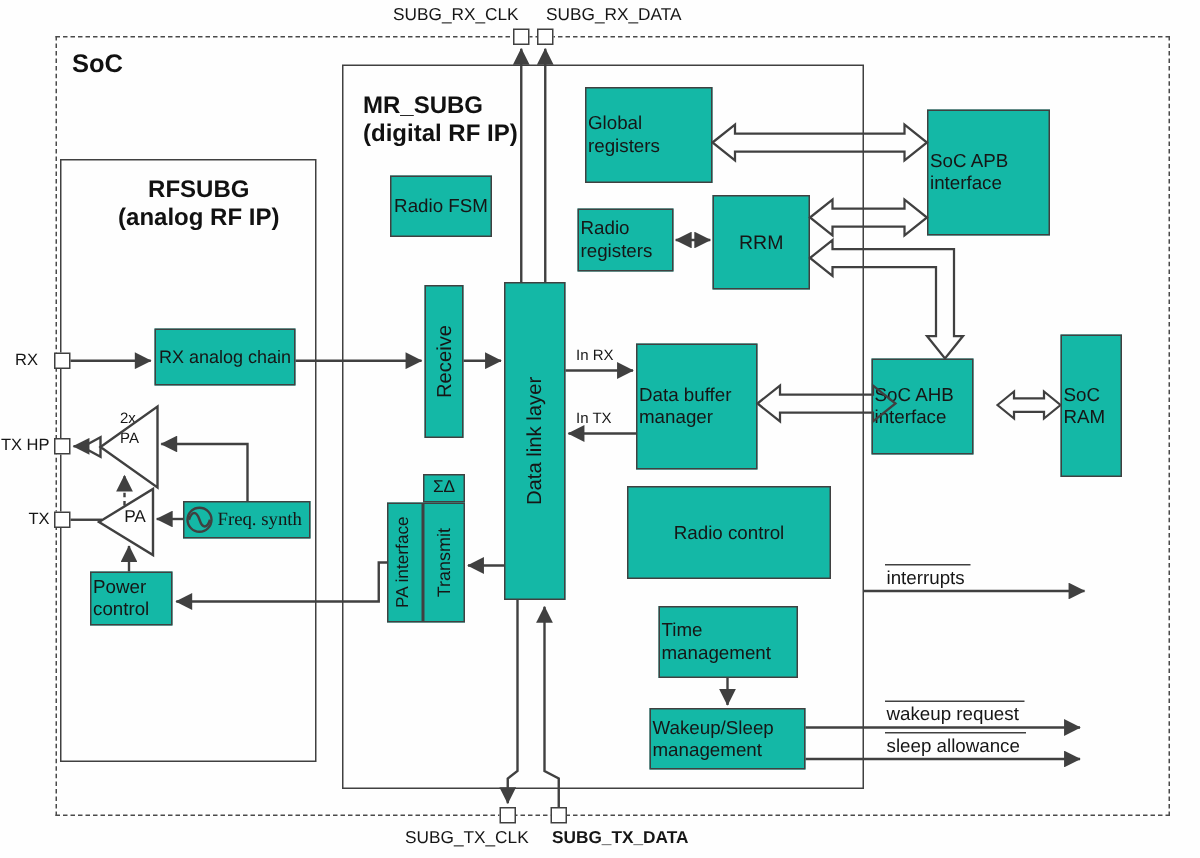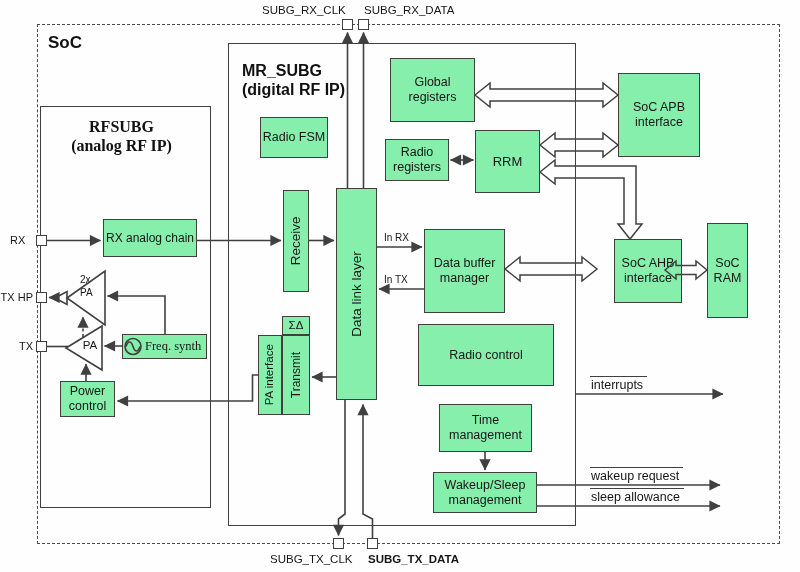--- a/index.html
+++ b/index.html
@@ -7,22 +7,22 @@
     position:relative;width:800px;height:572px;background:#fefefe;
     font-family:"Liberation Sans",sans-serif;color:#161616;overflow:hidden;
   }
   .dashed-border{
     position:absolute;border:1.6px dashed #4a4a4a;box-sizing:border-box;background:transparent;
   }
   .bigbox{
     position:absolute;border:1.7px solid #404040;box-sizing:border-box;background:transparent;
   }
   .box{
-    position:absolute;border:1.5px solid #404040;box-sizing:border-box;background:#86efac;
-    display:flex;align-items:center;justify-content:center;text-align:center;
+    position:absolute;border:1.5px solid #404040;box-sizing:border-box;background:#14b8a6;
+    display:flex;align-items:center;justify-content:center;
     font-size:12.5px;line-height:1.18;color:#161616;padding:1px;
   }
   .nowrap{white-space:nowrap;}
   .vbox span{transform:rotate(-90deg);white-space:nowrap;display:block;}
   .btitle{position:absolute;font-weight:bold;color:#111;font-size:16px;line-height:19px;}
   .pin{
     position:absolute;width:11px;height:11px;background:#fff;
     border:1.6px solid #404040;box-sizing:border-box;
   }
   .pinlabel{position:absolute;font-size:11px;color:#161616;white-space:nowrap;}
@@ -36,21 +36,21 @@
 </style>
 </head>
 <body>
 
 <div id="canvas">
 
   <div class="dashed-border" style="left:37px;top:24px;width:743px;height:520px;"></div>
   <div class="btitle" style="left:48px;top:33px;font-size:17px;">SoC</div>
 
   <div class="bigbox" style="left:40px;top:106px;width:171px;height:402px;"></div>
-  <div class="btitle" style="left:37px;top:117px;width:169px;text-align:center;font-family:Liberation Serif, serif;">
+  <div class="btitle" style="left:48px;top:117px;width:169px;text-align:center;">
     <div>RFSUBG</div>
     <div>(analog RF IP)</div>
   </div>
 
   <div class="bigbox" style="left:228px;top:43px;width:348px;height:483px;border-width:1.5px;"></div>
   <div class="btitle" style="left:242px;top:61px;">
     <div>MR_SUBG</div>
     <div>(digital RF IP)</div>
   </div>
 
@@ -80,21 +80,21 @@
   </div>
   <div class="box" style="left:390px;top:58px;width:85px;height:64px;">Global registers</div>
   <div class="box" style="left:385px;top:139px;width:64px;height:42px;">Radio registers</div>
   <div class="box nowrap" style="left:475px;top:130px;width:65px;height:63px;font-size:13px;">RRM</div>
   <div class="box" style="left:424px;top:229px;width:81px;height:84px;">Data buffer manager</div>
   <div class="box nowrap" style="left:418px;top:324px;width:136px;height:62px;">Radio control</div>
   <div class="box" style="left:439px;top:404px;width:93px;height:48px;">Time management</div>
   <div class="box" style="left:433px;top:472px;width:104px;height:41px;">Wakeup/Sleep management</div>
 
   <div class="box" style="left:618px;top:73px;width:82px;height:84px;">SoC APB interface</div>
-  <div class="box" style="left:614px;top:239px;width:68px;height:64px;">SoC AHB interface</div>
+  <div class="box" style="left:581px;top:239px;width:68px;height:64px;">SoC AHB interface</div>
   <div class="box" style="left:707px;top:223px;width:41px;height:95px;">SoC RAM</div>
 
   <div class="sig" style="left:384px;top:232px;">In RX</div>
   <div class="sig" style="left:384px;top:274px;">In TX</div>
   <div class="osig" style="left:590px;top:376px;">interrupts</div>
   <div class="osig" style="left:590px;top:467px;">wakeup request</div>
   <div class="osig" style="left:590px;top:488px;">sleep allowance</div>
 
   <div class="pin" style="left:36px;top:235px;"></div>
   <div class="pin" style="left:36px;top:292px;"></div>

